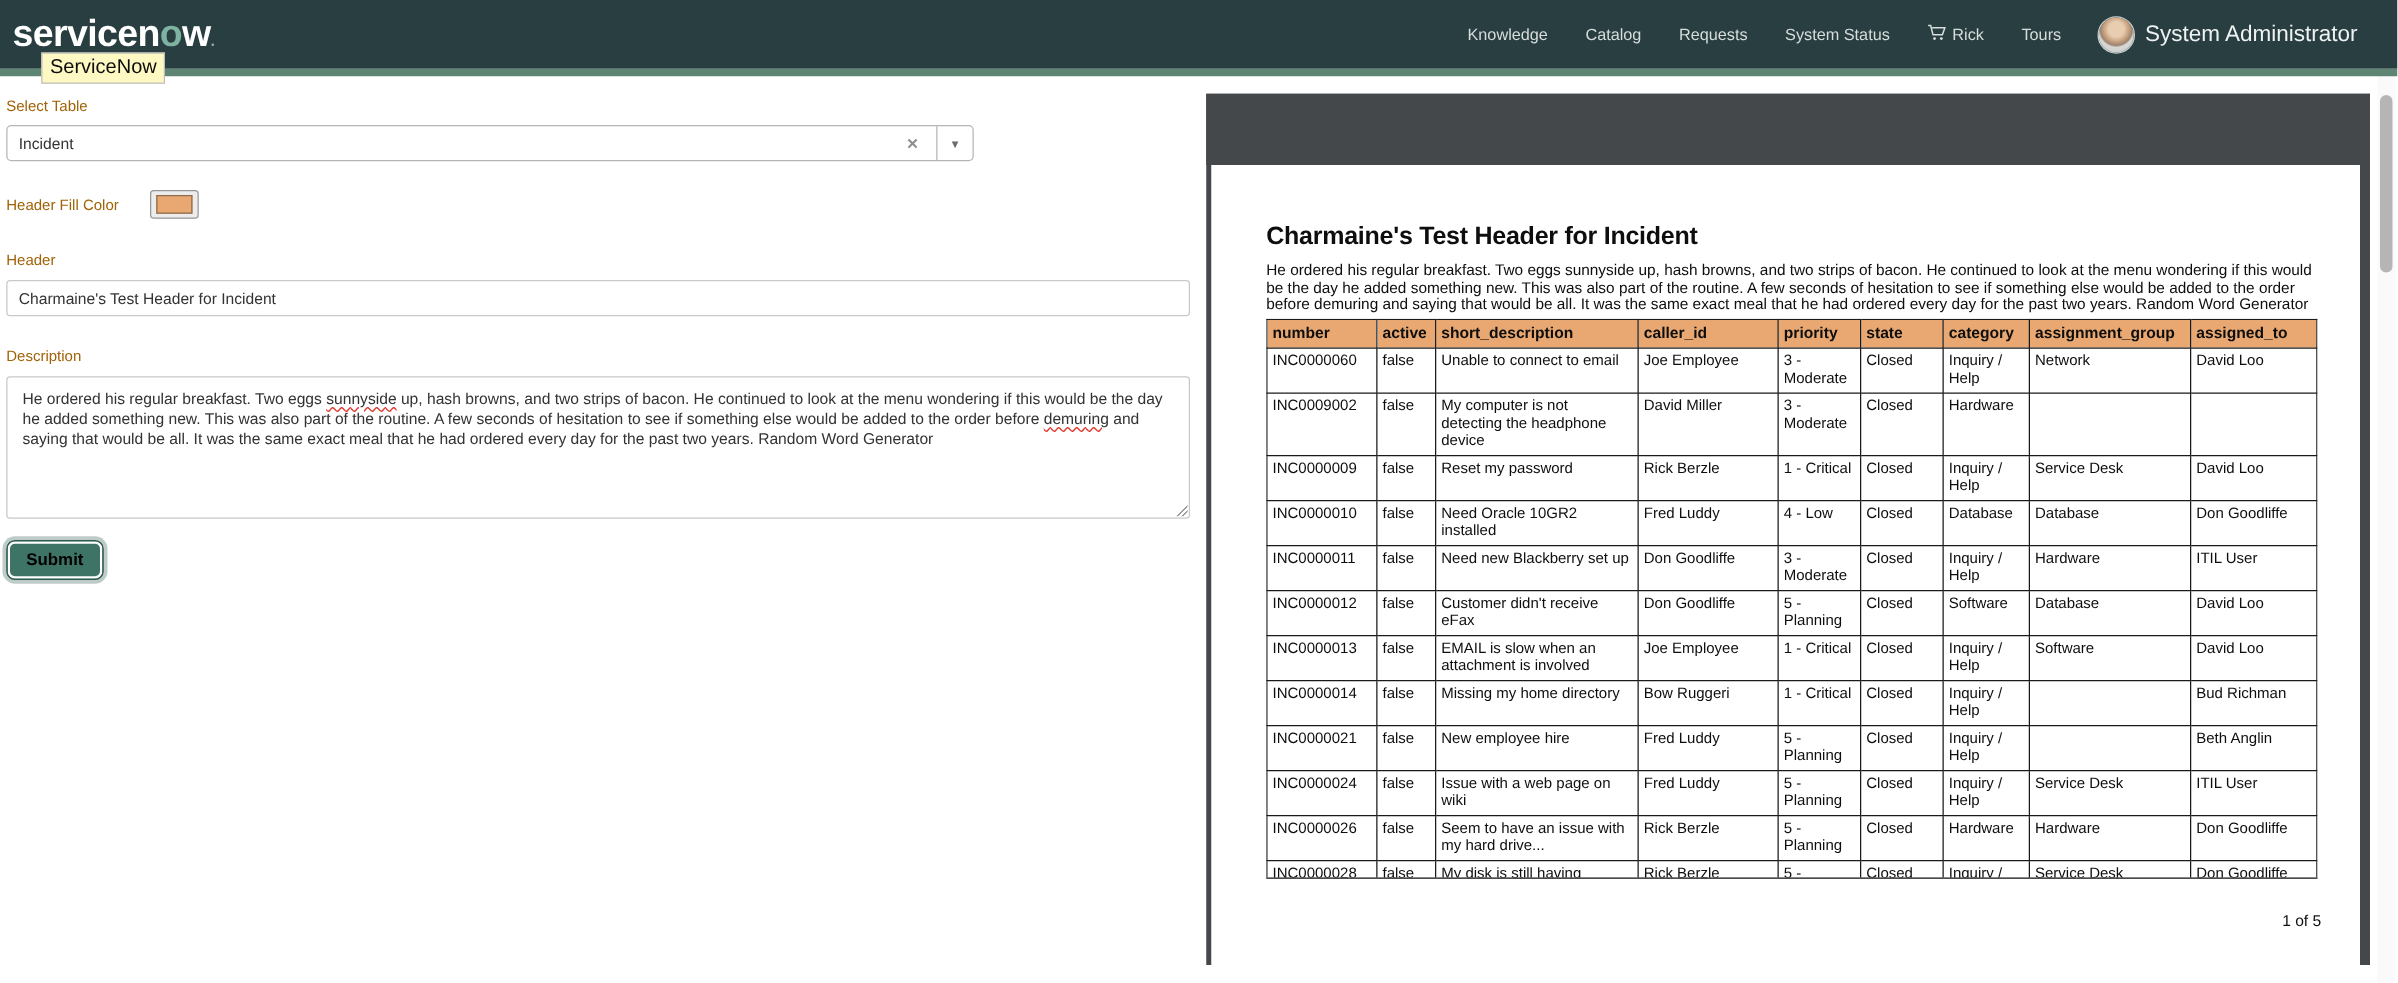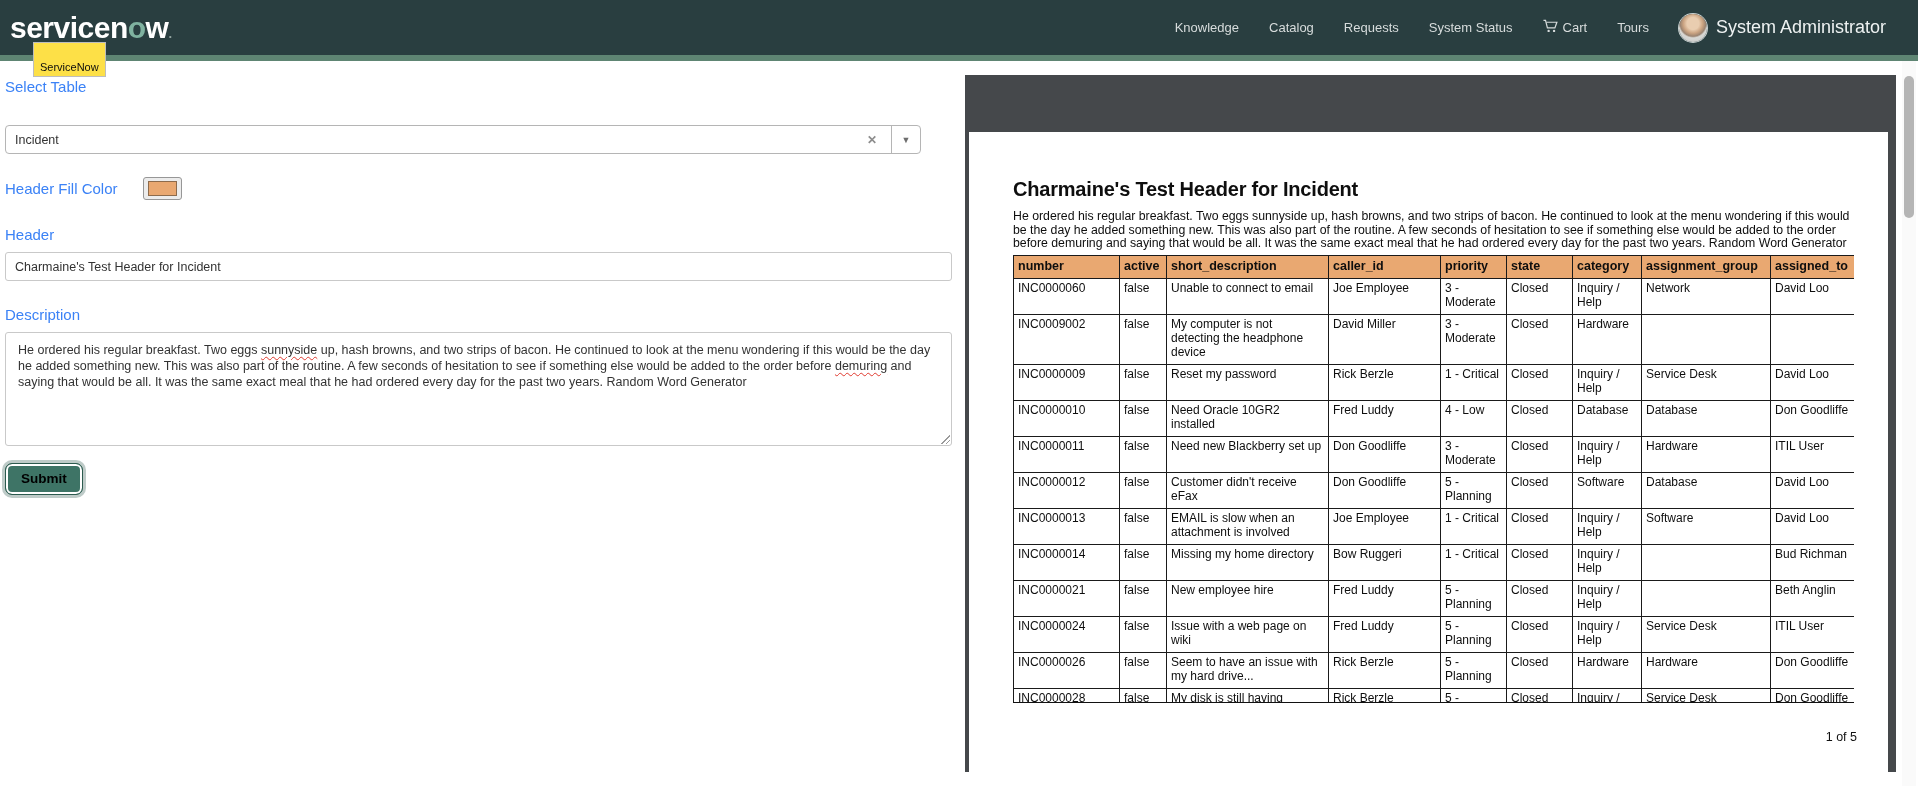--- a/index.html
+++ b/index.html
@@ -21,29 +21,29 @@
   .avatar {
     width: 28px; height: 28px; border-radius: 50%;
     background: radial-gradient(circle at 50% 34%, #e9cdb0 26%, #caa381 42%, #9b8471 55%, #d8d8d4 62%, #c2c4c6 100%);
     box-shadow: 0 0 0 1px #c9d2d1;
   }
   .user-name { color: #eef2f2; font-size: 18px; }
 
   
   .tooltip {
     position: absolute; left: 33px; top: 42px; z-index: 9;
-    background: #fde047; border: 1px solid #bdbdbd; color: #0d0d0d;
-    font-size: 11px; padding: 18px 6px 3px;
+    background: #fef9c3; border: 1px solid #bdbdbd; color: #0d0d0d;
+    font-size: 16px; padding: 2px 6px 3px;
   }
 
   
   .form-panel { position: absolute; left: 0; top: 61px; width: 960px; padding: 17px 0 0 5px; }
-  .field-label { display: block; font-size: 15px; color: #3b82f6; }
+  .field-label { display: block; font-size: 12px; color: #a16207; }
   .combobox {
-    margin-top: 30px; width: 916px; height: 29px; background: #fff;
+    margin-top: 8px; width: 774px; height: 29px; background: #fff;
     border: 1px solid #b5b5b5; border-radius: 4px; display: flex; align-items: stretch; cursor: pointer;
   }
   .combobox .value { flex: 1; display: flex; align-items: center; padding-left: 9px; font-size: 12.5px; color: #333; }
   .combobox .clear { width: 38px; display: flex; align-items: center; justify-content: center; color: #8d8d8d; font-size: 12px; font-weight: 700; cursor: pointer; }
   .combobox .caret-box { width: 29px; border-left: 1px solid #b5b5b5; display: flex; align-items: center; justify-content: center; color: #6d6d6d; font-size: 9px; cursor: pointer; }
   .color-row { margin-top: 23px; display: flex; align-items: center; gap: 25px; }
   .swatch-btn { width: 39px; height: 23px; background: #ececec; border: 1px solid #979797; border-radius: 3px; padding: 3px 4px; cursor: pointer; }
   .swatch-inner { width: 100%; height: 100%; border: 1px solid #8d6b4c; }
   .label-header { margin-top: 26px; }
   .text-input {
@@ -100,21 +100,21 @@
       </a>
     <a class="nav-link">
         <span>System Status</span>
       </a>
     <a class="nav-link">
       <span><svg width="15" height="14" viewBox="0 0 16 14">
             <path d="M0.5 1h2.2l2 8h8l2.1-6H4" fill="none" stroke="#d7dcdc" stroke-width="1.3"></path>
             <circle cx="6" cy="12.2" r="1.25" fill="#d7dcdc"></circle>
             <circle cx="11.8" cy="12.2" r="1.25" fill="#d7dcdc"></circle>
           </svg></span>
-      <span>Cart</span>
+      <span>Rick</span>
     </a>
     <a class="nav-link">
         <span>Tours</span>
       </a>
     <span class="user-chip">
       <span class="avatar"></span>
       <span class="user-name">System Administrator</span>
     </span>
   </nav>
 </header>
@@ -149,21 +149,21 @@
 
 <section class="preview">
   <div class="preview-toolbar"></div>
   <div class="preview-page">
     <h1 class="pv-title">Charmaine's Test Header for Incident</h1>
     <p class="pv-paragraph">He ordered his regular breakfast. Two eggs sunnyside up, hash browns, and two strips of bacon. He continued to look at the menu wondering if this would be the day he added something new. This was also part of the routine. A few seconds of hesitation to see if something else would be added to the order before demuring and saying that would be all. It was the same exact meal that he had ordered every day for the past two years. Random Word Generator</p>
     <div class="table-clip">
       <table class="pv-table">
           <thead>
             <tr style="background: rgb(233, 168, 113);">
-              <th style="width: 106px;">number</th>
+              <th style="width: 88px;">number</th>
               <th style="width: 47px;">active</th>
               <th style="width: 162px;">short_description</th>
               <th style="width: 112px;">caller_id</th>
               <th style="width: 66px;">priority</th>
               <th style="width: 66px;">state</th>
               <th style="width: 69px;">category</th>
               <th style="width: 129px;">assignment_group</th>
               <th style="width: 101px;">assigned_to</th>
             </tr>
           </thead>

